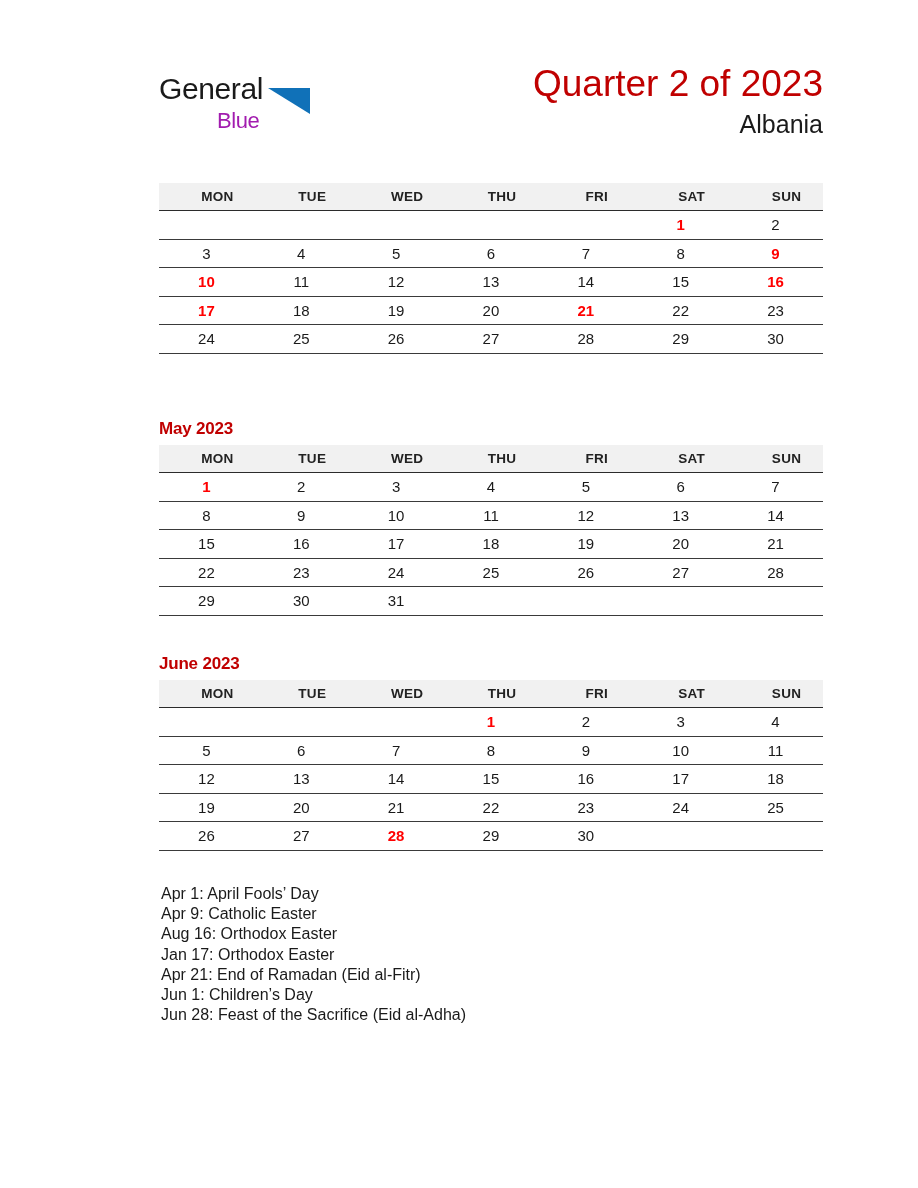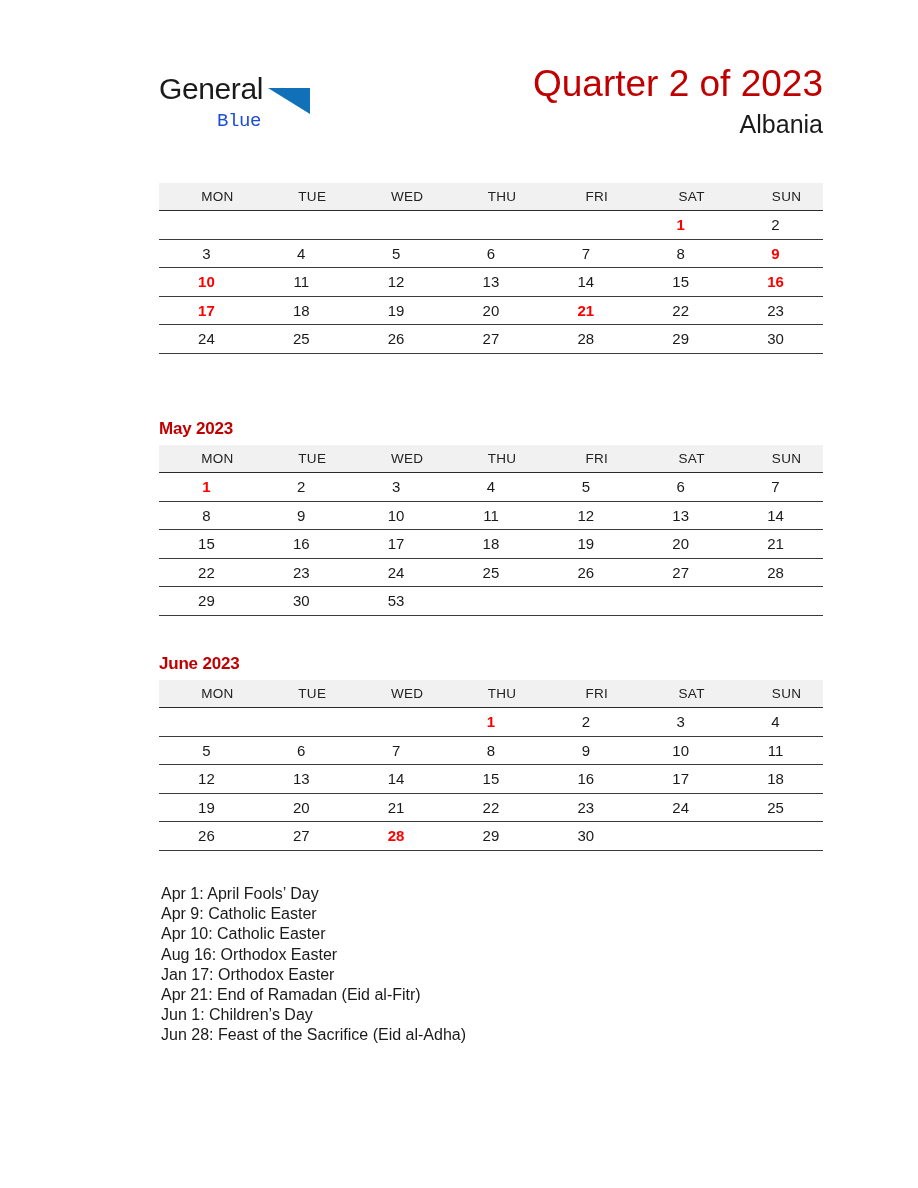--- a/index.html
+++ b/index.html
@@ -56,24 +56,24 @@
     position: absolute;
     left: 109px;
     top: 16px;
     width: 42px;
     height: 26px;
   }
   .logo-line2 {
     position: absolute;
     left: 58px;
     top: 32px;
-    font-family: Liberation Mono, monospace;
-    font-size: 19px;
+    font-family: Liberation Sans, sans-serif;
+    font-size: 22px;
     letter-spacing: -0.4px;
-    color: #1d4ed8;
+    color: #a21caf;
     line-height: 34px;
     white-space: nowrap;
   }
 
   .title-block {
     position: absolute;
     right: 0;
     top: 0;
     text-align: right;
   }
@@ -114,21 +114,21 @@
   }
 
   table.cal {
     border-collapse: collapse;
     width: 664px;
     table-layout: fixed;
   }
   table.cal th {
     background: #f1f1f1;
     font-family: "Liberation Sans", sans-serif;
-    font-weight: normal;
+    font-weight: bold;
     font-size: 13.5px;
     color: #222222;
     height: 25px;
     text-align: center;
     vertical-align: middle;
     border-bottom: 1.6px solid #2b2b2b;
     letter-spacing: 0.3px;
     padding-left: 23px;
   }
   table.cal td {
@@ -296,21 +296,21 @@
             <td>23</td>
             <td>24</td>
             <td>25</td>
             <td>26</td>
             <td>27</td>
             <td>28</td>
           </tr>
           <tr>
             <td>29</td>
             <td>30</td>
-            <td>53</td>
+            <td>31</td>
             <td class="empty">&nbsp;</td>
             <td class="empty">&nbsp;</td>
             <td class="empty">&nbsp;</td>
             <td class="empty">&nbsp;</td>
           </tr>
         </tbody>
     </table>
   </div>
 
   <div class="month-block m2">
@@ -373,21 +373,20 @@
             <td class="empty">&nbsp;</td>
             <td class="empty">&nbsp;</td>
           </tr>
         </tbody>
     </table>
   </div>
 
   <div class="holiday-list">
       <div class="holiday-item">Apr 1: April Fools’ Day</div>
       <div class="holiday-item">Apr 9: Catholic Easter</div>
-      <div class="holiday-item">Apr 10: Catholic Easter</div>
       <div class="holiday-item">Aug 16: Orthodox Easter</div>
       <div class="holiday-item">Jan 17: Orthodox Easter</div>
       <div class="holiday-item">Apr 21: End of Ramadan (Eid al-Fitr)</div>
       <div class="holiday-item">Jun 1: Children’s Day</div>
       <div class="holiday-item">Jun 28: Feast of the Sacrifice (Eid al-Adha)</div>
     </div>
 
 </div>
 
 </body></html>

